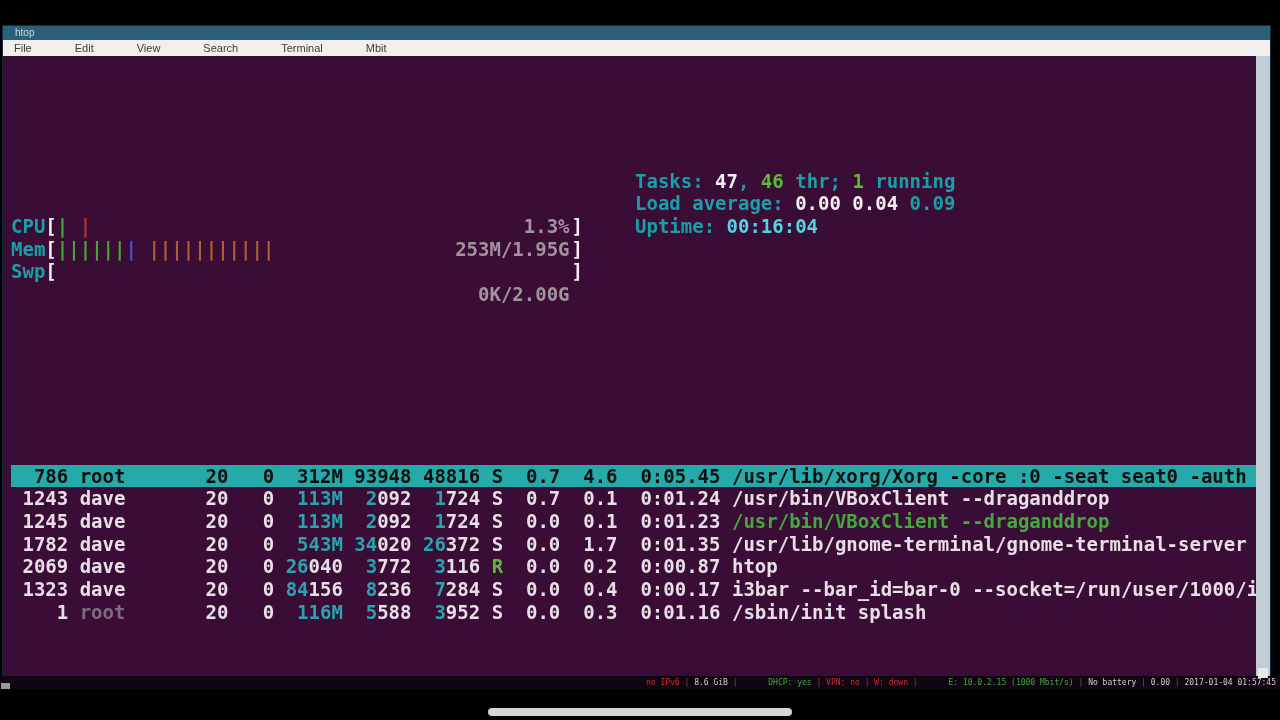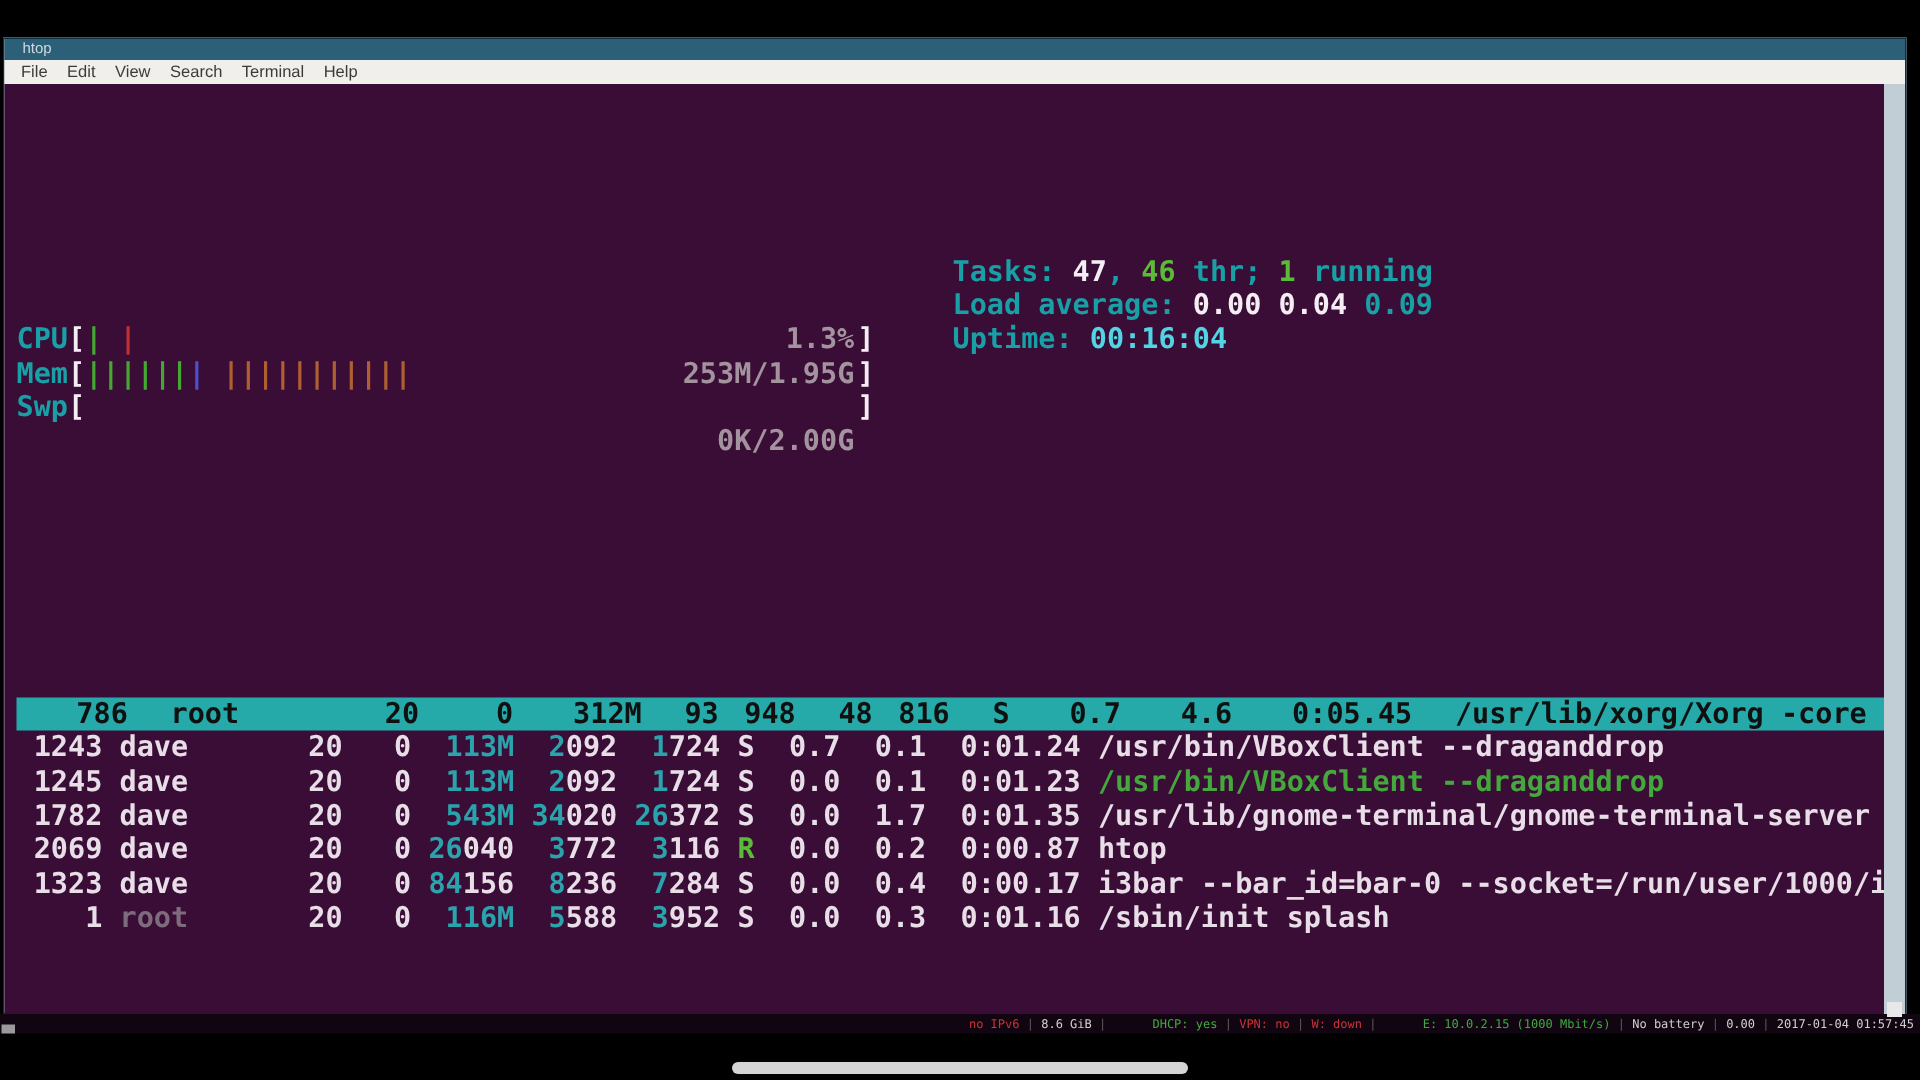--- a/index.html
+++ b/index.html
@@ -6,41 +6,41 @@
   .screen{position:relative;width:1280px;height:720px;background:#000;overflow:hidden;
           font-family:"DejaVu Sans Mono",monospace;}
   
   .window{position:absolute;left:2px;top:25px;width:1269px;height:651px;
           background:#ffffff;border:1px solid #0c2f42;box-sizing:border-box;}
   .titlebar{position:absolute;left:0;top:0;width:100%;height:14px;background:#2c5f78;
             color:#cdd9df;font-family:"Liberation Sans",sans-serif;font-size:10px;
             line-height:14px;padding-left:12px;box-sizing:border-box;}
   .menubar{position:absolute;left:0;top:14px;width:100%;height:16px;background:#f1efec;
            color:#3d3b38;font-family:"Liberation Sans",sans-serif;font-size:11px;
-           line-height:16px;display:flex;align-items:center;padding-left:8px;box-sizing:border-box;}
+           line-height:16px;display:flex;align-items:center;padding-left:8px;box-sizing:border-box;gap:30px;}
   .menubar span{padding:0 3px;margin-right:7px;}
   
   .terminal{position:absolute;left:0;top:30px;width:1255px;height:621px;background:#3a0d36;
             color:#e8dee8;font-size:19px;font-weight:bold;line-height:22.7px;white-space:pre;
             padding-left:8px;box-sizing:border-box;overflow:hidden;}
   .line{height:22.7px;}
   .toprow{position:relative;}
   .tasksblock{position:absolute;left:624px;top:0;}
   .mlabel{color:#18a0a6;}
   .mbr{color:#f4eef4;}
   .mbar{display:inline-block;width:45ch;position:relative;vertical-align:bottom;}
   .mval{position:absolute;right:2px;top:0;color:#a3939f;}
   .cy{color:#18a0a6;} .cyd{color:#18a0a6;text-align:right;} .wb{color:#f4eef4;}
   .gb{color:#59bb38;} .cb{color:#52d4e2;}
   .w{color:#e8dee8;} .dim{color:#7e6c7e;} .grn{color:#44a83c;} .cyan{color:#2ba3ad;}
   .thdr{background:#24a424;color:#101010;height:22.7px;width:1247px;}
   .thdr .sort{background:#26a9a9;}
   .prow{height:22.7px;width:1247px;}
   .prow.sel{background:#26a9a9;}
-  .prow.sel span{color:#101010 !important;margin-left:17px;}
+  .prow.sel span{color:#101010 !important;}
   .scrollbar{position:absolute;right:0;top:30px;width:14px;height:621px;background:#c2ced6;}
   
   .i3bar{position:absolute;left:0;top:676px;width:1280px;height:13px;background:#120512;
          font-size:8px;line-height:13px;color:#cfcfcf;text-align:right;padding-right:4px;
          box-sizing:border-box;white-space:pre;}
   .i3bar .sep{color:#5a5a5a;}
   .sb-red{color:#cc3333;} .sb-green{color:#3daa3d;margin-left:26px;} .sb-white{color:#cfcfcf;margin-top:10px;}
   .tray{position:absolute;left:1258px;top:668px;width:10px;height:10px;background:#e8e8e8;}
   .wschip{position:absolute;left:1px;top:683px;width:9px;height:6px;background:#9a9a9a;}
   .pill{position:absolute;left:488px;top:708px;width:304px;height:8px;border-radius:4px;background:#d4d4d4;}
@@ -53,21 +53,21 @@
   <div class="window">
     <div class="titlebar">
       <span>htop</span>
     </div>
     <div class="menubar">
       <span>File</span>
       <span>Edit</span>
       <span>View</span>
       <span>Search</span>
       <span>Terminal</span>
-      <span>Help</span>
+      <span>Mbit</span>
     </div>
 
     <div class="terminal">
       <div class="line"> </div>
       <div class="toprow">
         <div id="meters"><div class="line"><span class="mlabel">CPU</span><span class="mbr">[</span><span class="mbar"><span style="color: rgb(68, 168, 50);">|</span><span> </span><span style="color: rgb(192, 48, 48);">|</span><span class="mval">1.3%</span></span><span class="mbr">]</span></div><div class="line"><span class="mlabel">Mem</span><span class="mbr">[</span><span class="mbar"><span style="color: rgb(68, 168, 50);">|</span><span style="color: rgb(68, 168, 50);">|</span><span style="color: rgb(68, 168, 50);">|</span><span style="color: rgb(68, 168, 50);">|</span><span style="color: rgb(68, 168, 50);">|</span><span style="color: rgb(68, 168, 50);">|</span><span style="color: rgb(75, 82, 204);">|</span><span> </span><span style="color: rgb(176, 96, 48);">|</span><span style="color: rgb(176, 96, 48);">|</span><span style="color: rgb(176, 96, 48);">|</span><span style="color: rgb(176, 96, 48);">|</span><span style="color: rgb(176, 96, 48);">|</span><span style="color: rgb(176, 96, 48);">|</span><span style="color: rgb(176, 96, 48);">|</span><span style="color: rgb(176, 96, 48);">|</span><span style="color: rgb(176, 96, 48);">|</span><span style="color: rgb(176, 96, 48);">|</span><span style="color: rgb(176, 96, 48);">|</span><span class="mval">253M/1.95G</span></span><span class="mbr">]</span></div><div class="line"><span class="mlabel">Swp</span><span class="mbr">[</span><span class="mbar"><span class="mval">0K/2.00G</span></span><span class="mbr">]</span></div></div>
         <div class="tasksblock" id="tasksblock"><div class="line"><span class="cy">Tasks: </span><span class="wb">47</span><span class="cy">, </span><span class="gb">46</span><span class="cy"> thr; </span><span class="gb">1</span><span class="cy"> running</span></div><div class="line"><span class="cy">Load average: </span><span class="wb">0.00 </span><span class="wb">0.04 </span><span class="cyd">0.09</span></div><div class="line"><span class="cy">Uptime: </span><span class="cb">00:16:04</span></div></div>
       </div>
       <div class="line"> </div>
       <div id="rows"><div class="prow sel"><span class="w">  786</span> <span class="w">root     </span> <span class="w"> 20</span> <span class="w">  0</span> <span class="cyan"> 312M</span> <span class="cyan">93</span><span class="w">948</span> <span class="cyan">48</span><span class="w">816</span> <span class="w">S</span> <span class="w"> 0.7</span> <span class="w"> 4.6</span> <span class="w"> 0:05.45</span> <span class="w">/usr/lib/xorg/Xorg -core :0 -seat seat0 -auth /</span></div><div class="prow"><span class="w"> 1243</span> <span class="w">dave     </span> <span class="w"> 20</span> <span class="w">  0</span> <span class="cyan"> 113M</span> <span class="cyan"> 2</span><span class="w">092</span> <span class="cyan"> 1</span><span class="w">724</span> <span class="w">S</span> <span class="w"> 0.7</span> <span class="w"> 0.1</span> <span class="w"> 0:01.24</span> <span class="w">/usr/bin/VBoxClient --draganddrop</span></div><div class="prow"><span class="w"> 1245</span> <span class="w">dave     </span> <span class="w"> 20</span> <span class="w">  0</span> <span class="cyan"> 113M</span> <span class="cyan"> 2</span><span class="w">092</span> <span class="cyan"> 1</span><span class="w">724</span> <span class="w">S</span> <span class="w"> 0.0</span> <span class="w"> 0.1</span> <span class="w"> 0:01.23</span> <span class="grn">/usr/bin/VBoxClient --draganddrop</span></div><div class="prow"><span class="w"> 1782</span> <span class="w">dave     </span> <span class="w"> 20</span> <span class="w">  0</span> <span class="cyan"> 543M</span> <span class="cyan">34</span><span class="w">020</span> <span class="cyan">26</span><span class="w">372</span> <span class="w">S</span> <span class="w"> 0.0</span> <span class="w"> 1.7</span> <span class="w"> 0:01.35</span> <span class="w">/usr/lib/gnome-terminal/gnome-terminal-server</span></div><div class="prow"><span class="w"> 2069</span> <span class="w">dave     </span> <span class="w"> 20</span> <span class="w">  0</span> <span class="cyan">26</span><span class="w">040</span> <span class="cyan"> 3</span><span class="w">772</span> <span class="cyan"> 3</span><span class="w">116</span> <span class="gb">R</span> <span class="w"> 0.0</span> <span class="w"> 0.2</span> <span class="w"> 0:00.87</span> <span class="w">htop</span></div><div class="prow"><span class="w"> 1323</span> <span class="w">dave     </span> <span class="w"> 20</span> <span class="w">  0</span> <span class="cyan">84</span><span class="w">156</span> <span class="cyan"> 8</span><span class="w">236</span> <span class="cyan"> 7</span><span class="w">284</span> <span class="w">S</span> <span class="w"> 0.0</span> <span class="w"> 0.4</span> <span class="w"> 0:00.17</span> <span class="w">i3bar --bar_id=bar-0 --socket=/run/user/1000/i3</span></div><div class="prow"><span class="w">    1</span> <span class="dim">root     </span> <span class="w"> 20</span> <span class="w">  0</span> <span class="cyan"> 116M</span> <span class="cyan"> 5</span><span class="w">588</span> <span class="cyan"> 3</span><span class="w">952</span> <span class="w">S</span> <span class="w"> 0.0</span> <span class="w"> 0.3</span> <span class="w"> 0:01.16</span> <span class="w">/sbin/init splash</span></div></div>

